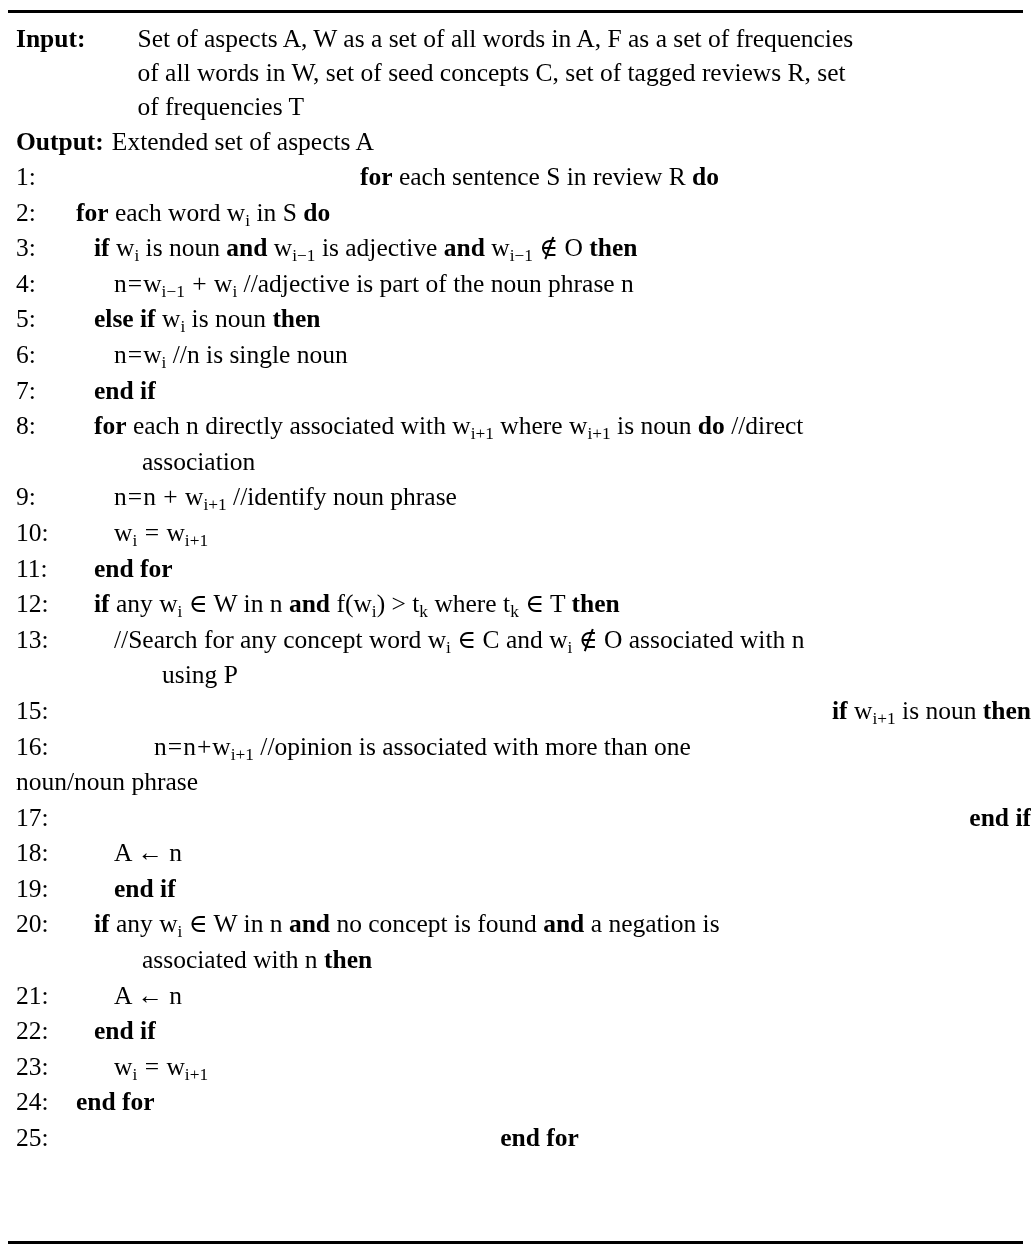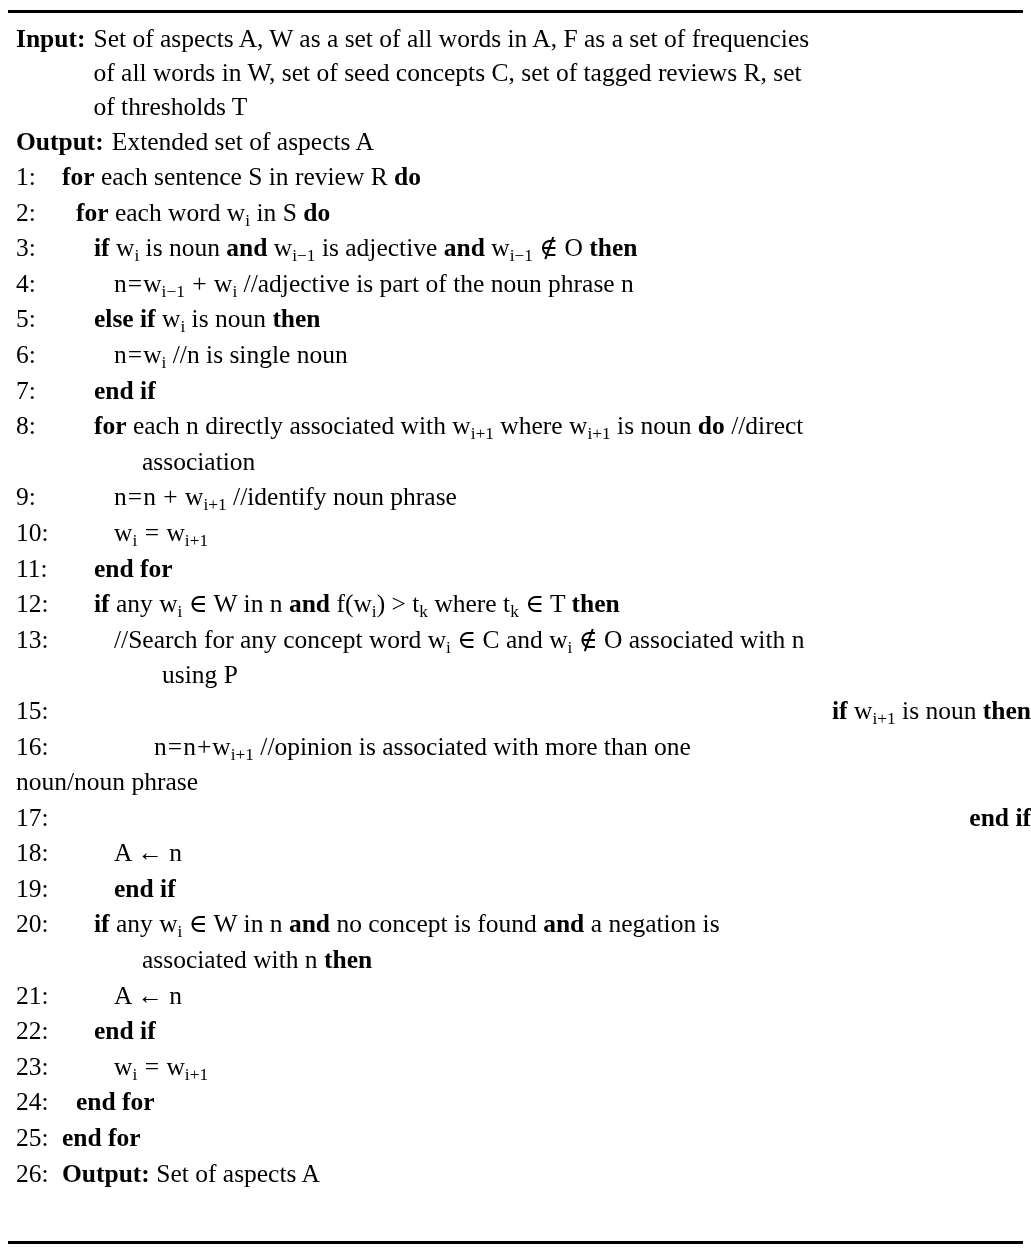--- a/index.html
+++ b/index.html
@@ -54,20 +54,21 @@
     padding-right: 8px;
   }
   .io-text {
     flex: 1 1 auto;
     max-width: 890px;
     text-align: justify;
     text-justify: inter-word;
   }
   .io-text .cont {
     display: block;
+    margin-left: 44px;
   }
   .io-row.output-row { margin-top: 1px; }
 
   
   .step {
     display: flex;
     align-items: flex-start;
     font-size: 25.5px;
     line-height: 35.6px;
     padding-left: 16px;
@@ -80,21 +81,21 @@
   .step-body {
     flex: 1 1 auto;
     max-width: 955px;
   }
   .step-text { display: block; }
 
   
   .cont-line { display: block; }
 
   
-  .ind0 { padding-left: 0px; }
+  .ind0 { padding-left: 0px; text-align: center; }
   .ind1 { padding-left: 14px; }
   .ind2 { padding-left: 32px; }
   .ind3 { padding-left: 52px; }
   .ind4 { padding-left: 72px; text-align: right; }
   .ind5 { padding-left: 92px; }
 
   
   .contind-a { padding-left: 48px; }   
   .contind-b { padding-left: 48px; }
 
@@ -116,21 +117,21 @@
 
   <div class="rule rule-top"></div>
 
   <div class="body-area">
 
     <div class="io-row">
       <span class="io-label">Input:</span>
       <span class="io-text">
         <span class="cont">Set of aspects A, W as a set of all words in A, F as a set of frequencies</span>
         <span class="cont">of all words in W, set of seed concepts C, set of tagged reviews R, set</span>
-        <span class="cont">of thresholds T</span>
+        <span class="cont">of frequencies T</span>
       </span>
     </div>
 
     <div class="io-row output-row">
       <span class="io-label">Output:</span>
       <span class="io-text">Extended set of aspects A</span>
     </div>
 
     <div class="step">
       <span class="step-num">1:</span>
@@ -298,24 +299,18 @@
         </span>
     </div>
 
     <div class="step">
       <span class="step-num">25:</span>
       <span class="step-body ind0">
           <span class="step-text"><b class="kw">end for</b></span>
         </span>
     </div>
 
-    <div class="step">
-      <span class="step-num">26:</span>
-      <span class="step-body ind0">
-          <span class="step-text"><b class="kw">Output:</b> Set of aspects A</span>
-        </span>
-    </div>
 
   </div>
 
   <div class="rule rule-bottom"></div>
 
 </div>
 
 </body></html>

